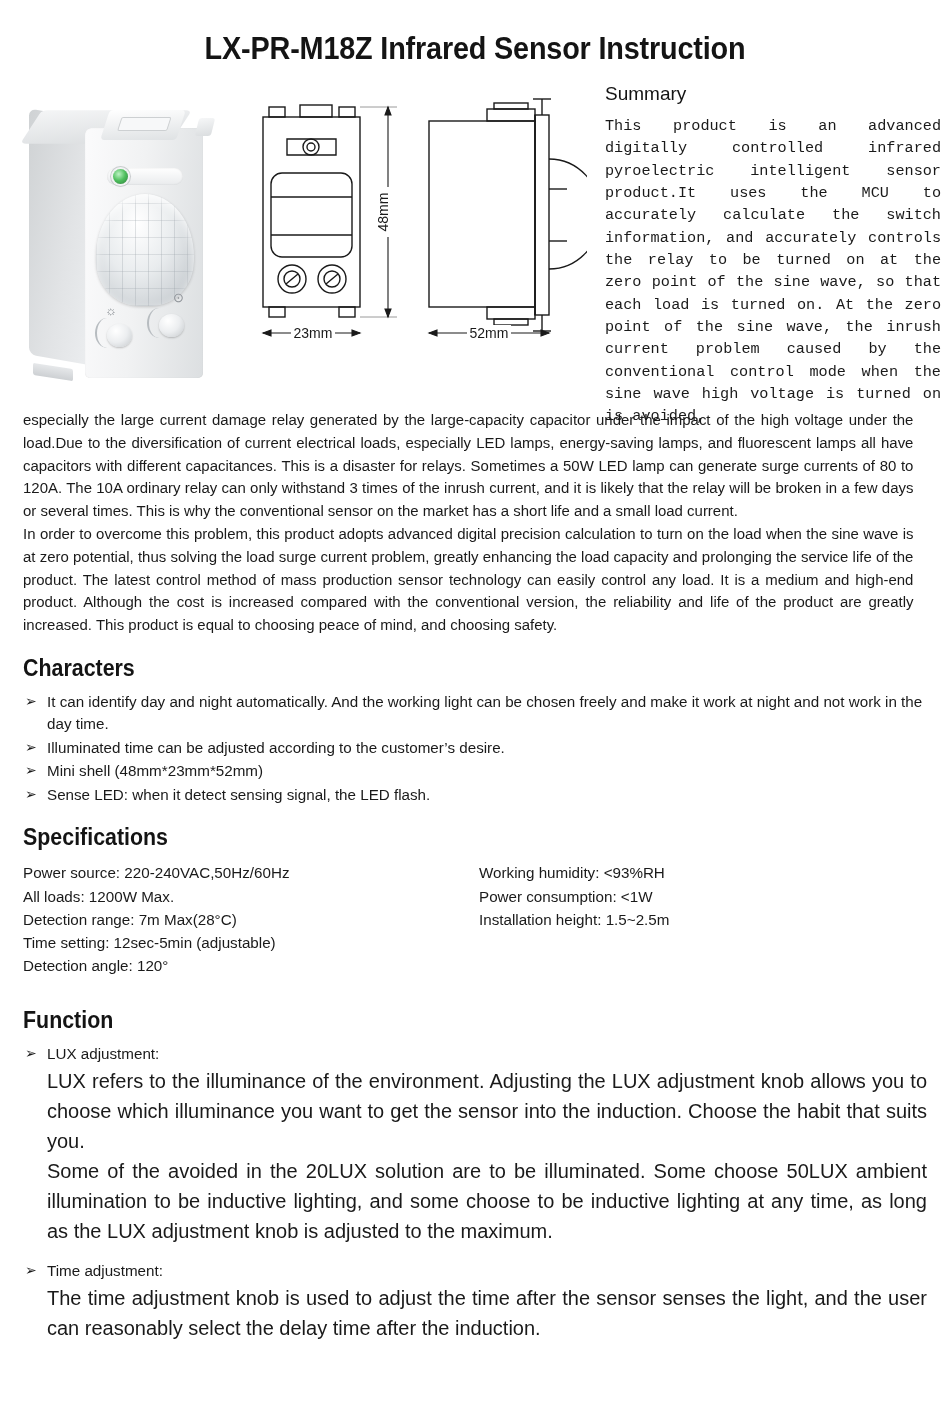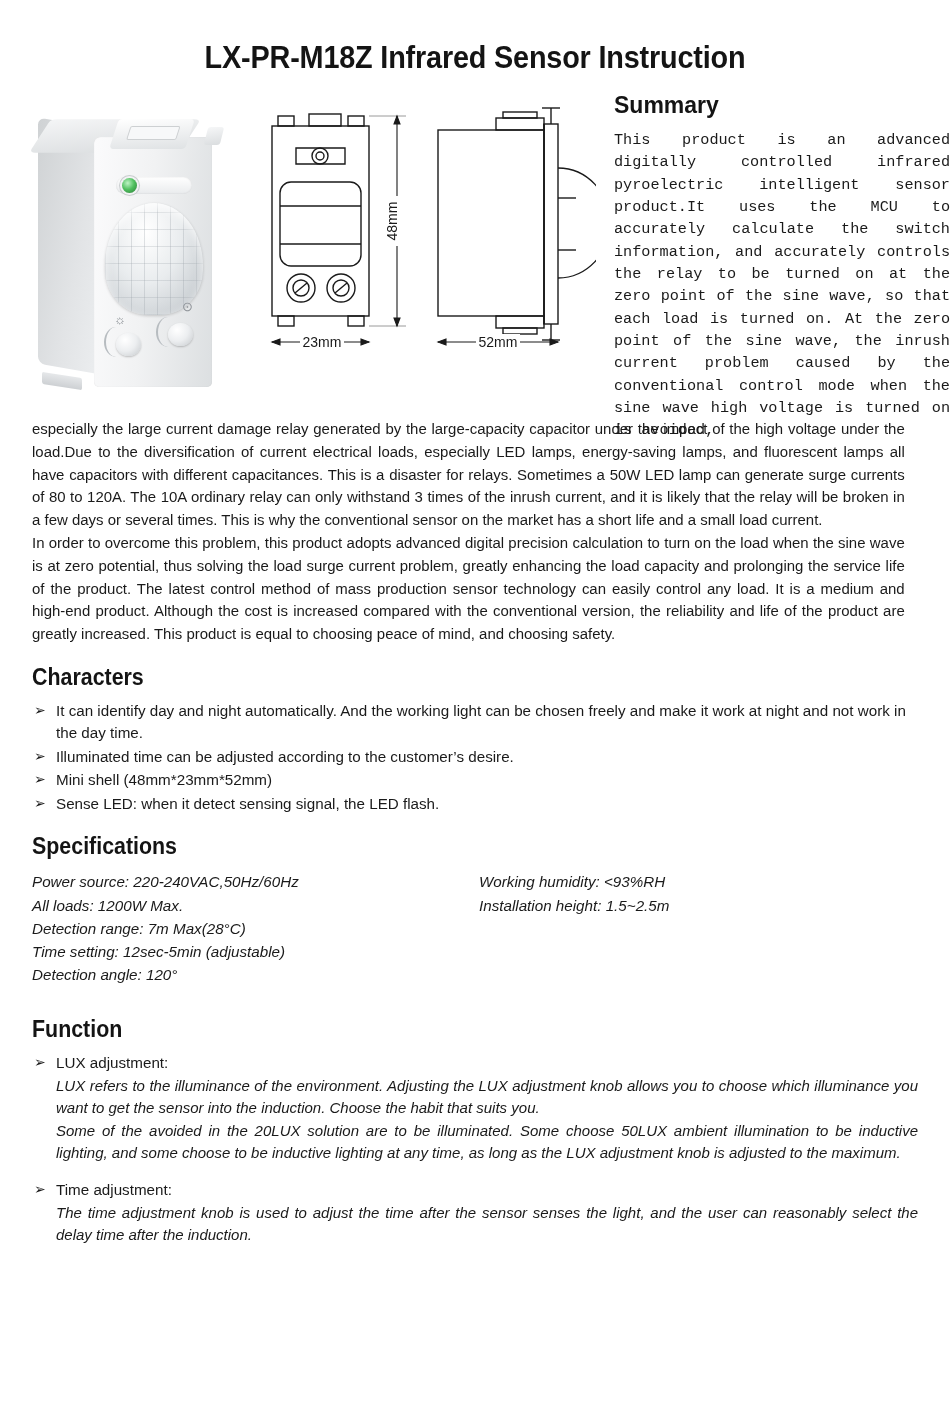--- a/index.html
+++ b/index.html
@@ -11,21 +11,21 @@
     width: 950px;
     height: 1419px;
     font-family: "Liberation Sans", sans-serif;
     color: #1a1a1a;
     overflow: hidden;
   }
   .page {
     position: relative;
     width: 950px;
     height: 1013px;
-    padding: 16px;
+    padding: 7px;
     box-sizing: border-box;
   }
 
   
   .doc-title {
     margin: 0;
     padding-top: 24px;
     text-align: center;
     font-size: 31px;
     font-weight: bold;
@@ -173,22 +173,22 @@
   }
 
   
   .summary-col {
     position: absolute;
     left: 598px;
     top: 0;
     width: 336px;
   }
   .sec-h {
-    font-size: 23px;
-    font-weight: bold;
+    font-size: 19px;
+    font-weight: normal;
     margin: 0 0 10px 0;
     color: #141414;
   }
   .summary-col p {
     margin: 0;
     font-size: 15.2px;
     line-height: 1.47;
     text-align: justify;
     text-justify: inter-word;
     font-family: Liberation Mono, monospace;
@@ -239,44 +239,42 @@
   .specs {
     display: flex;
     margin: 10px 16px 0 16px;
   }
   .specs .col { width: 50%; }
   .specs .col.right { padding-left: 8px; }
   .specs .row {
     font-size: 15.2px;
     line-height: 1.52;
     white-space: nowrap;
-    font-style: italic;
   }
 
   
   .fn-block { margin-bottom: 14px; }
   .fn-block .lead {
     position: relative;
     padding-left: 24px;
     font-size: 15.2px;
     line-height: 1.5;
   }
   .fn-block .lead .bullet {
     position: absolute;
     left: 2px; top: 0;
     font-size: 14px;
     color: #1a1a1a;
   }
   .fn-block p {
     margin: 0 0 0 24px;
-    font-size: 15px;
+    font-size: 20px;
     line-height: 1.5;
     text-align: justify;
     text-justify: inter-word;
-    font-style: italic;
   }
 </style>
 </head>
 <body>
 
 <div class="page">
 
   <h1 class="doc-title">LX-PR-M18Z Infrared Sensor Instruction</h1>
 
   <div class="hero">
@@ -423,20 +421,21 @@
   <div class="specs">
     <div class="col left">
       <div class="row">Power source: 220-240VAC,50Hz/60Hz</div>
       <div class="row">All loads: 1200W Max.</div>
       <div class="row">Detection range: 7m Max(28°C)</div>
       <div class="row">Time setting: 12sec-5min (adjustable)</div>
       <div class="row">Detection angle: 120°</div>
     </div>
     <div class="col right">
       <div class="row">Working humidity: &lt;93%RH</div>
+      <div class="row">Power consumption: &lt;1W</div>
       <div class="row">Installation height: 1.5~2.5m</div>
     </div>
   </div>
 
   <div class="section" style="margin-top:30px;">
     <div class="section-title">Function</div>
 
     <div class="fn-block">
       <div class="lead">
         <span class="bullet">➢</span>

